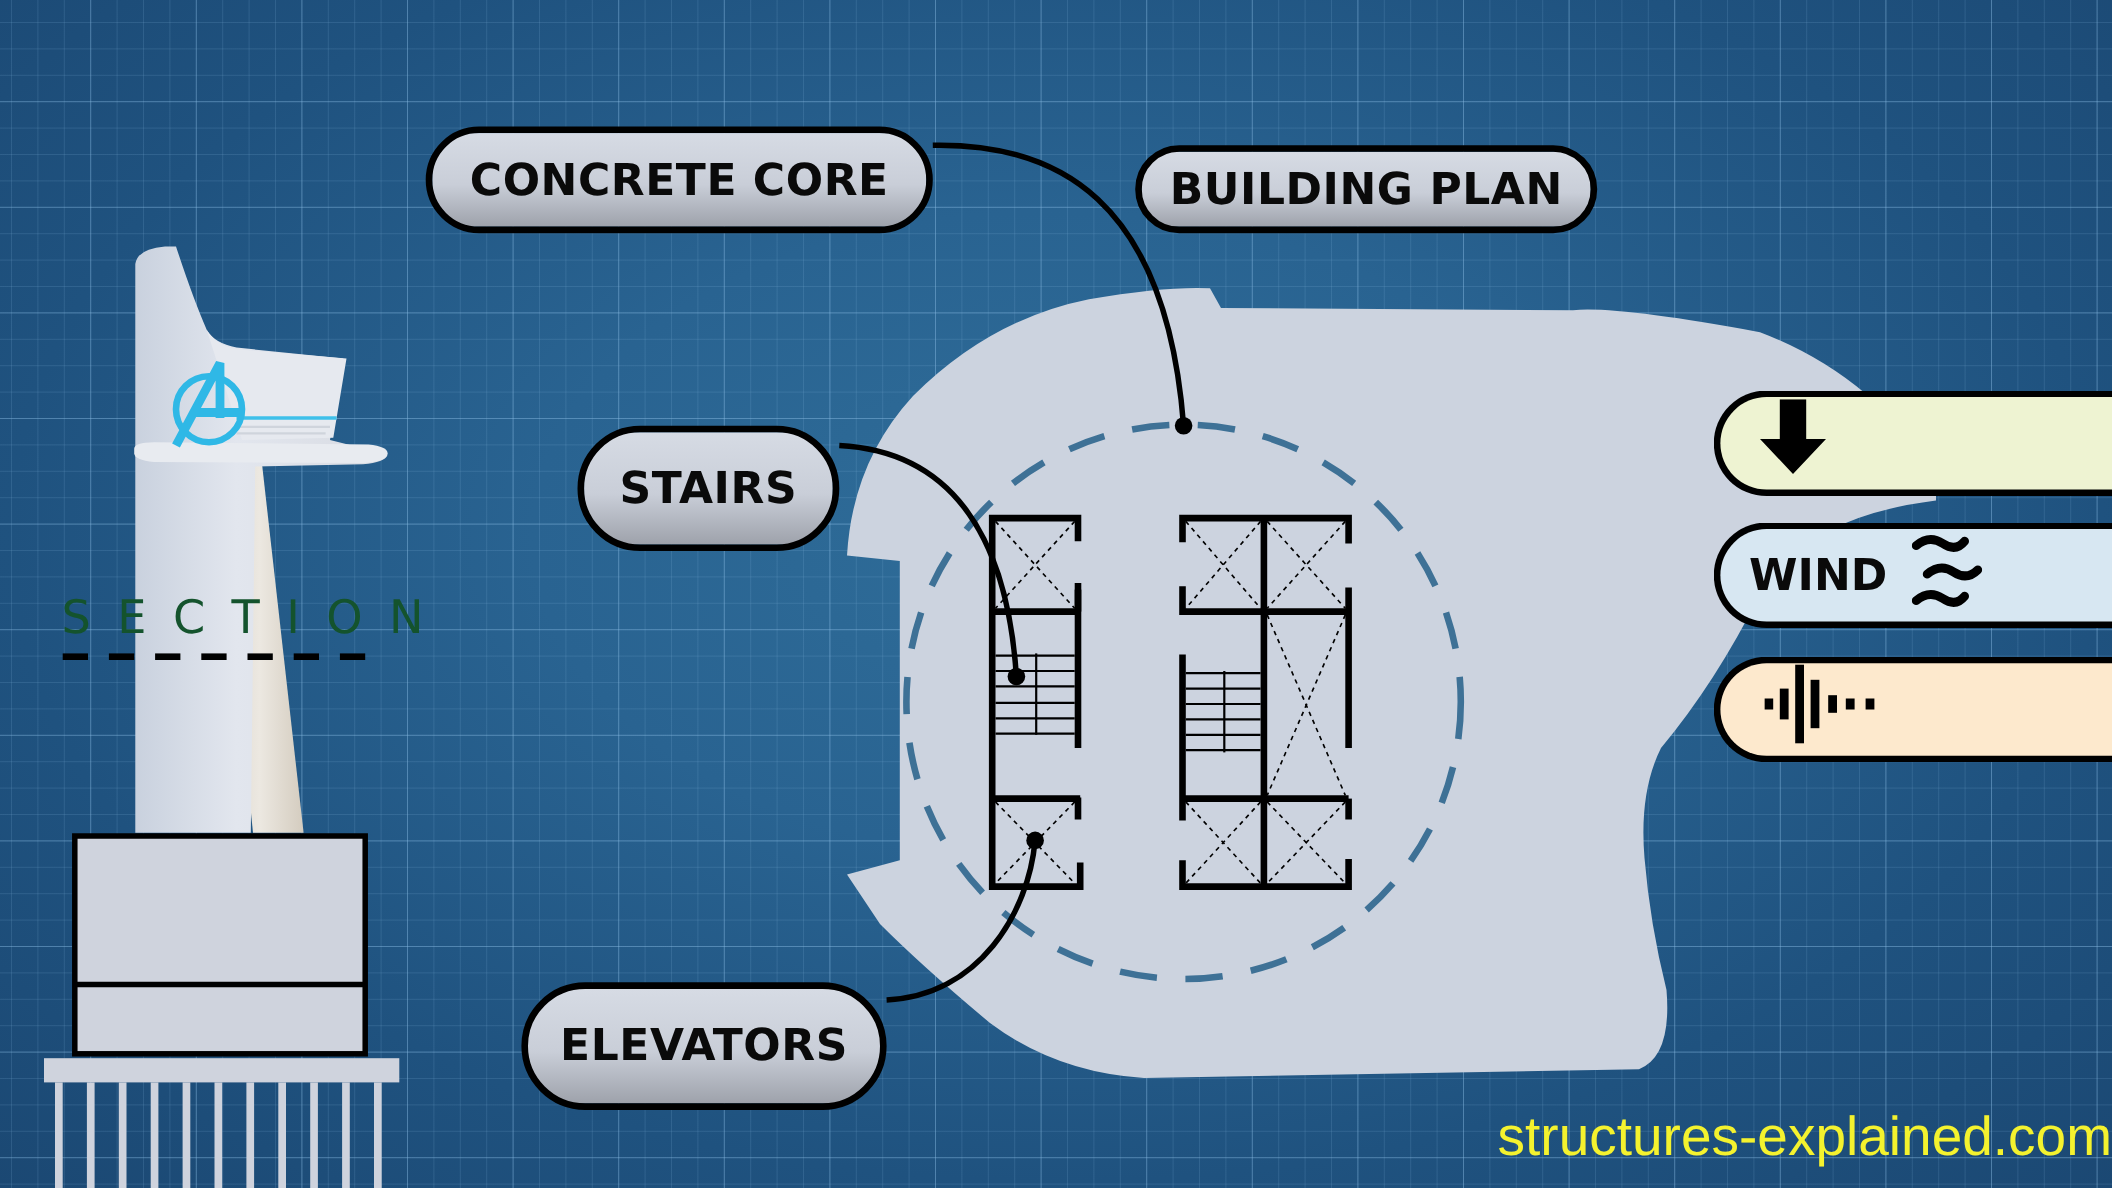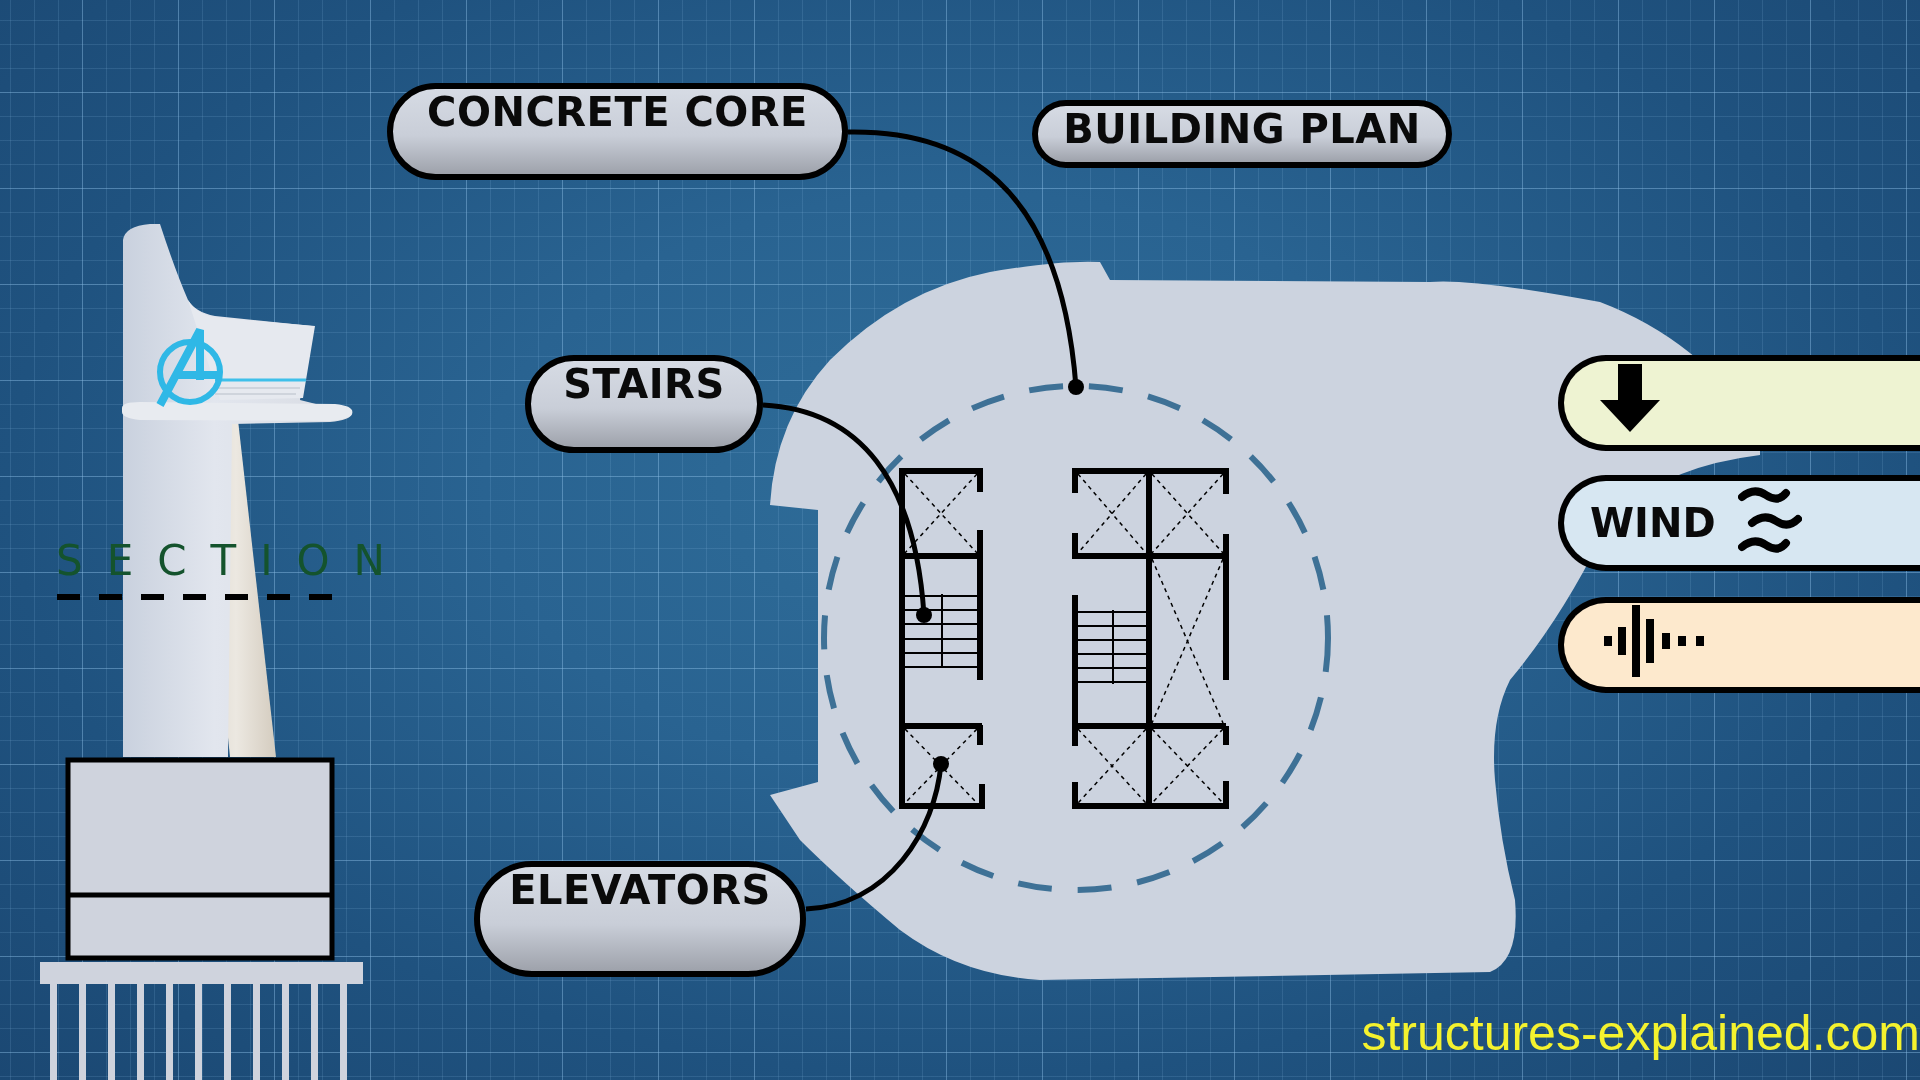--- a/index.html
+++ b/index.html
@@ -12,22 +12,22 @@
       linear-gradient(rgba(140,190,230,0.35) 1px, transparent 1px),
       linear-gradient(90deg, rgba(140,190,230,0.35) 1px, transparent 1px),
       linear-gradient(rgba(140,190,230,0.16) 1px, transparent 1px),
       linear-gradient(90deg, rgba(140,190,230,0.16) 1px, transparent 1px);
     background-size: 96px 96px, 96px 96px, 24px 24px, 24px 24px;
     background-position: -14px -4px, -14px -4px, -14px -4px, -14px -4px;
   }
   svg.scene { position:absolute; left:0; top:0; }
   .pill { position:absolute; box-sizing:border-box; border:6px solid #000; border-radius:60px;
     background: linear-gradient(#d6dbe4 0%, #c9ced8 55%, #9ea2ab 100%);
-    display:flex; align-items:flex-start; justify-content:center;
-    font-family:"DejaVu Sans", sans-serif; font-weight:bold; font-size:40px; color:#0a0a0a; letter-spacing:0.5px; }
+    display:flex; align-items:center; justify-content:center;
+    font-family:"DejaVu Sans", sans-serif; font-weight:bold; font-size:40px; color:#0a0a0a; letter-spacing:0.5px;margin-top:32px; }
   .load { position:absolute; box-sizing:border-box; border:6px solid #000; border-right:none;
     border-radius:50px 0 0 50px; display:flex; align-items:center; padding-left:26px;
     font-family:"DejaVu Sans", sans-serif; font-weight:bold; font-size:40px; color:#0a0a0a; }
   .load .ico { margin-left:8px; display:inline-block; }
   .section-label { position:absolute; left:56px; top:536px; font-family:"DejaVu Sans", sans-serif;
     font-size:42px; letter-spacing:24px; color:#14532d; }
   .footer { position:absolute; left:0; width:1920px; top:1004px; text-align:right;
     font-family:"Liberation Sans", sans-serif; font-size:50px; color:#f4f22e; }
 </style>
 </head>
@@ -168,24 +168,24 @@
   <g fill="#000">
     <circle cx="1076" cy="387" r="8"></circle>
     <circle cx="924" cy="615" r="8"></circle>
     <circle cx="941" cy="764" r="8"></circle>
   </g>
 </svg>
 
 <div class="pill" style="left:387px;top:83px;width:461px;height:97px;">
   <span>CONCRETE CORE</span>
 </div>
-<div class="pill" style="left:1032px;top:100px;width:420px;height:68px;">
+<div class="pill" style="left:1032px;top:100px;width:420px;height:80px;">
   <span>BUILDING PLAN</span>
 </div>
-<div class="pill" style="left:525px;top:355px;width:238px;height:98px;">
+<div class="pill" style="left:525px;top:355px;width:238px;height:114px;">
   <span>STAIRS</span>
 </div>
 <div class="pill" style="left:474px;top:861px;width:332px;height:116px;">
   <span>ELEVATORS</span>
 </div>
 
 <div class="section-label">SECTION</div>
 
 <div class="load" style="left:1558px;top:355px;width:380px;height:96px;background:#eef3d2;">
   <span class="ico">

